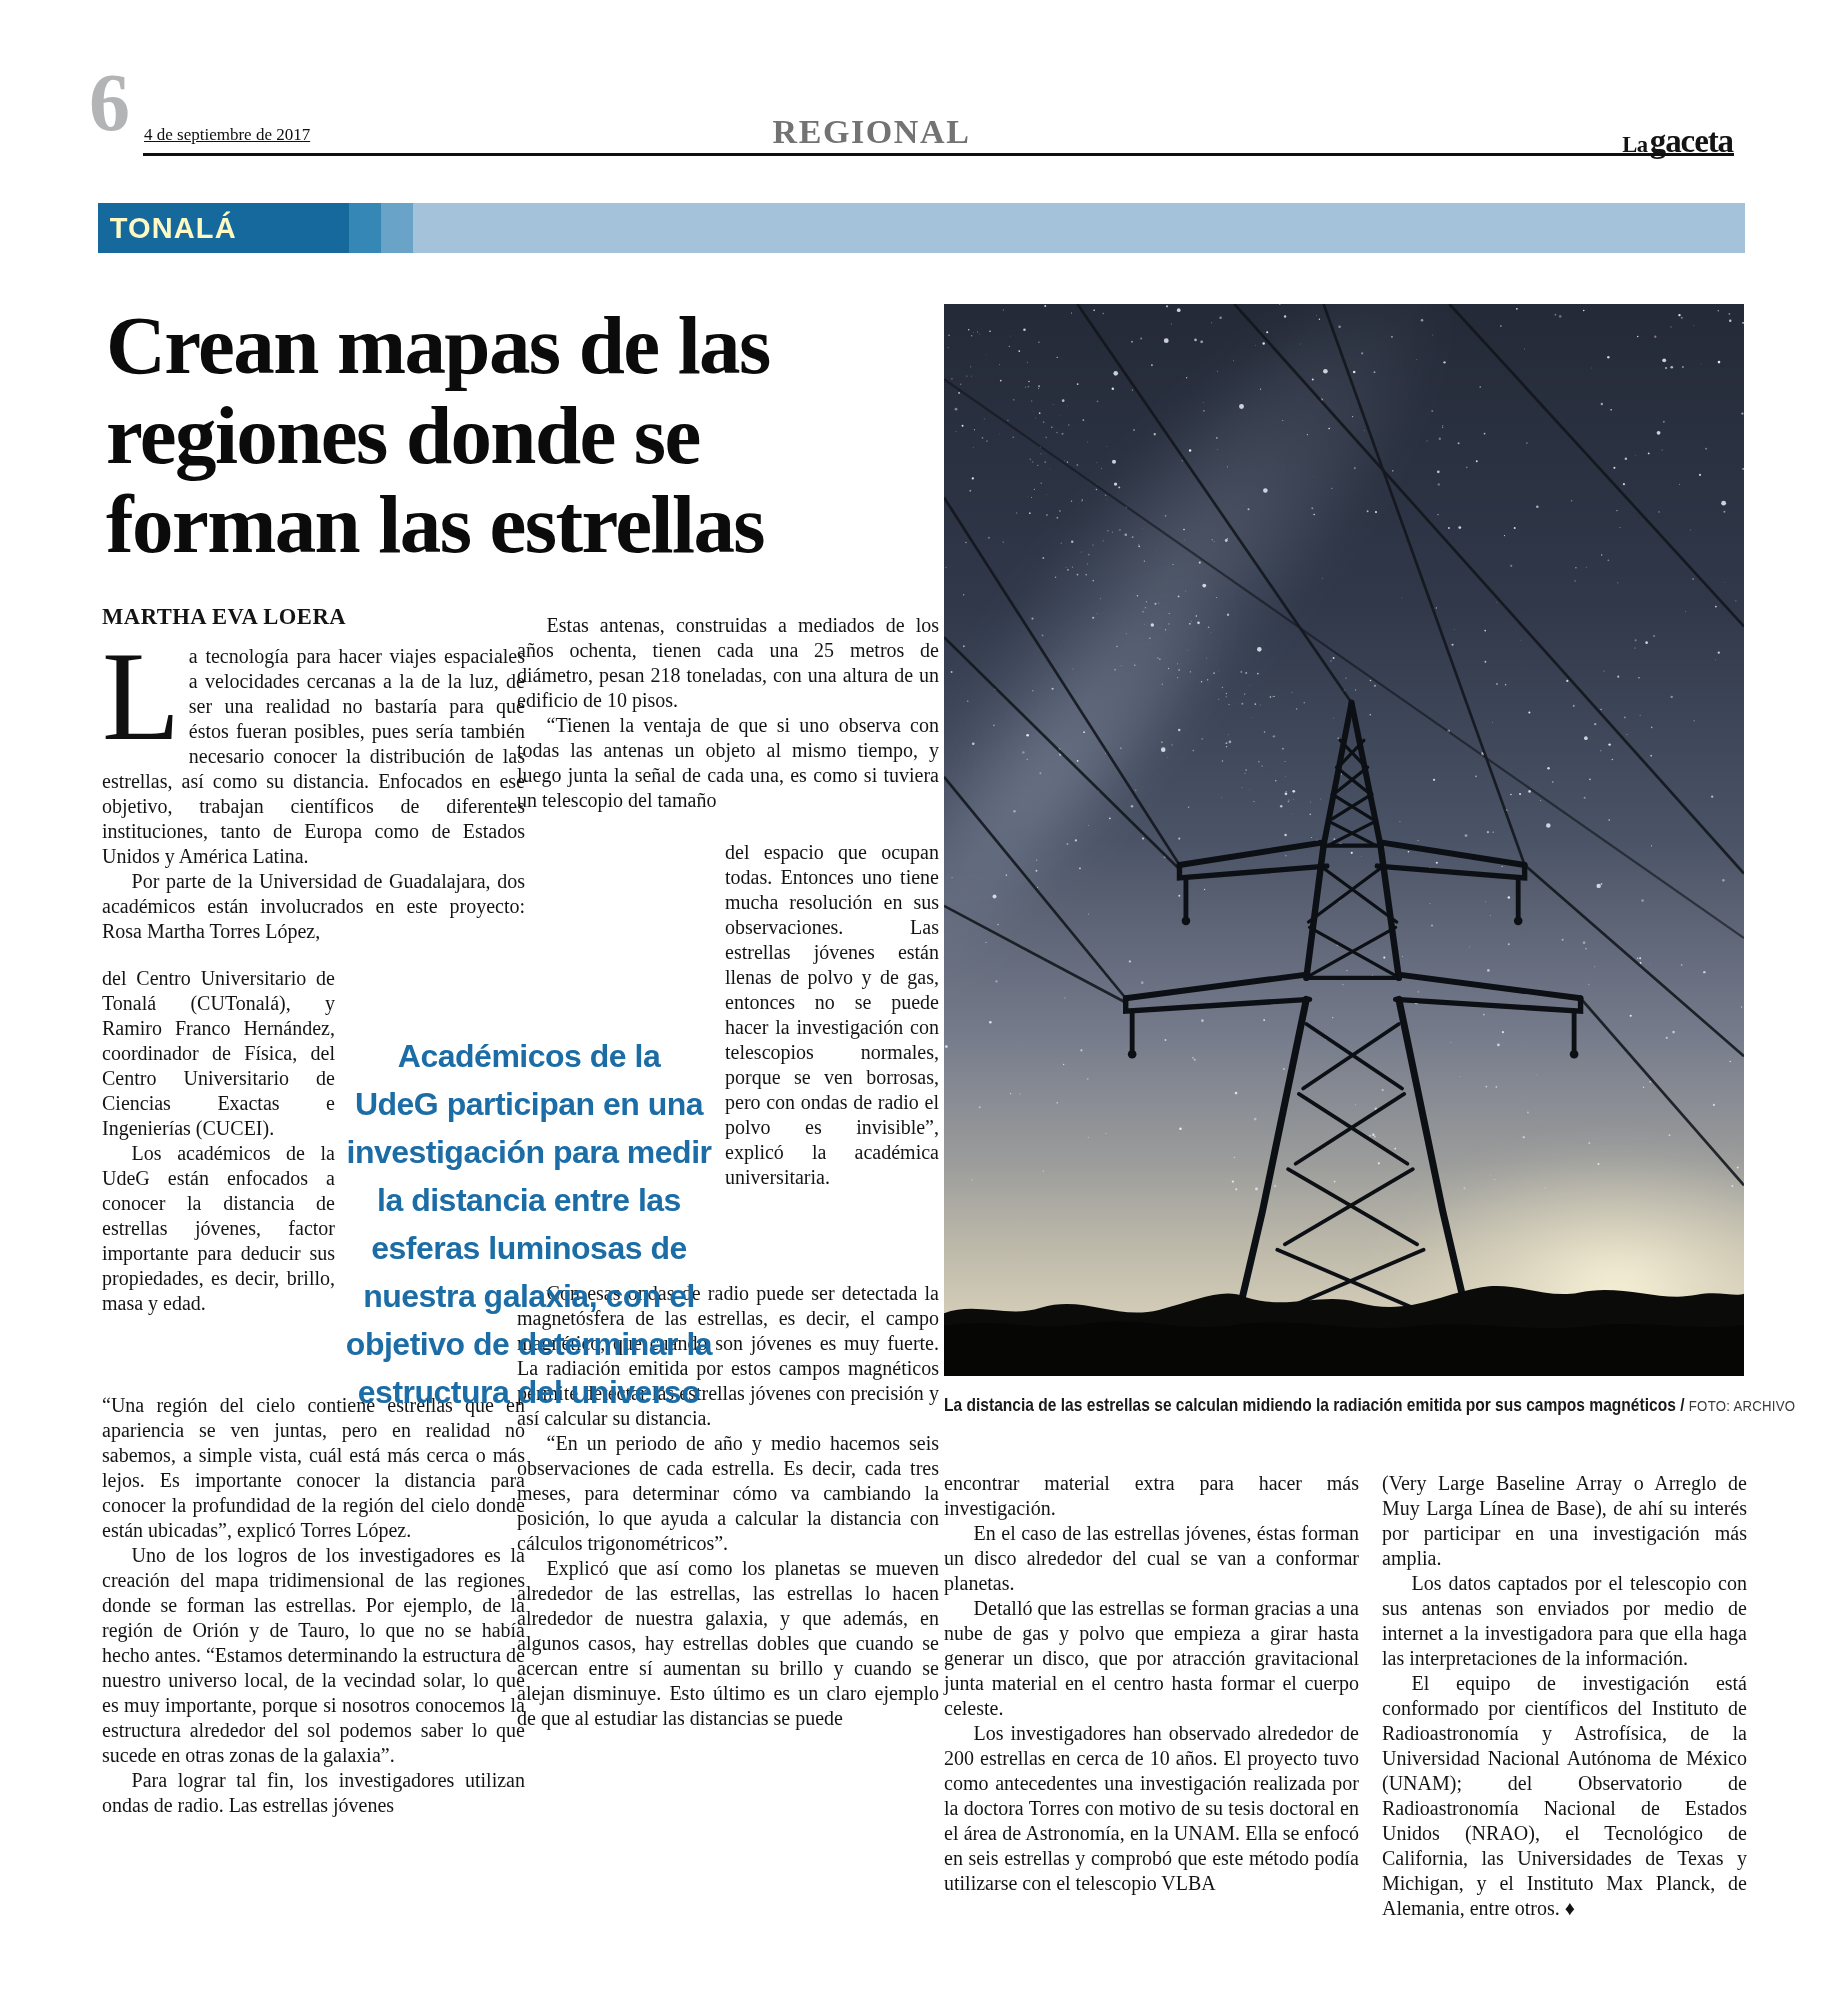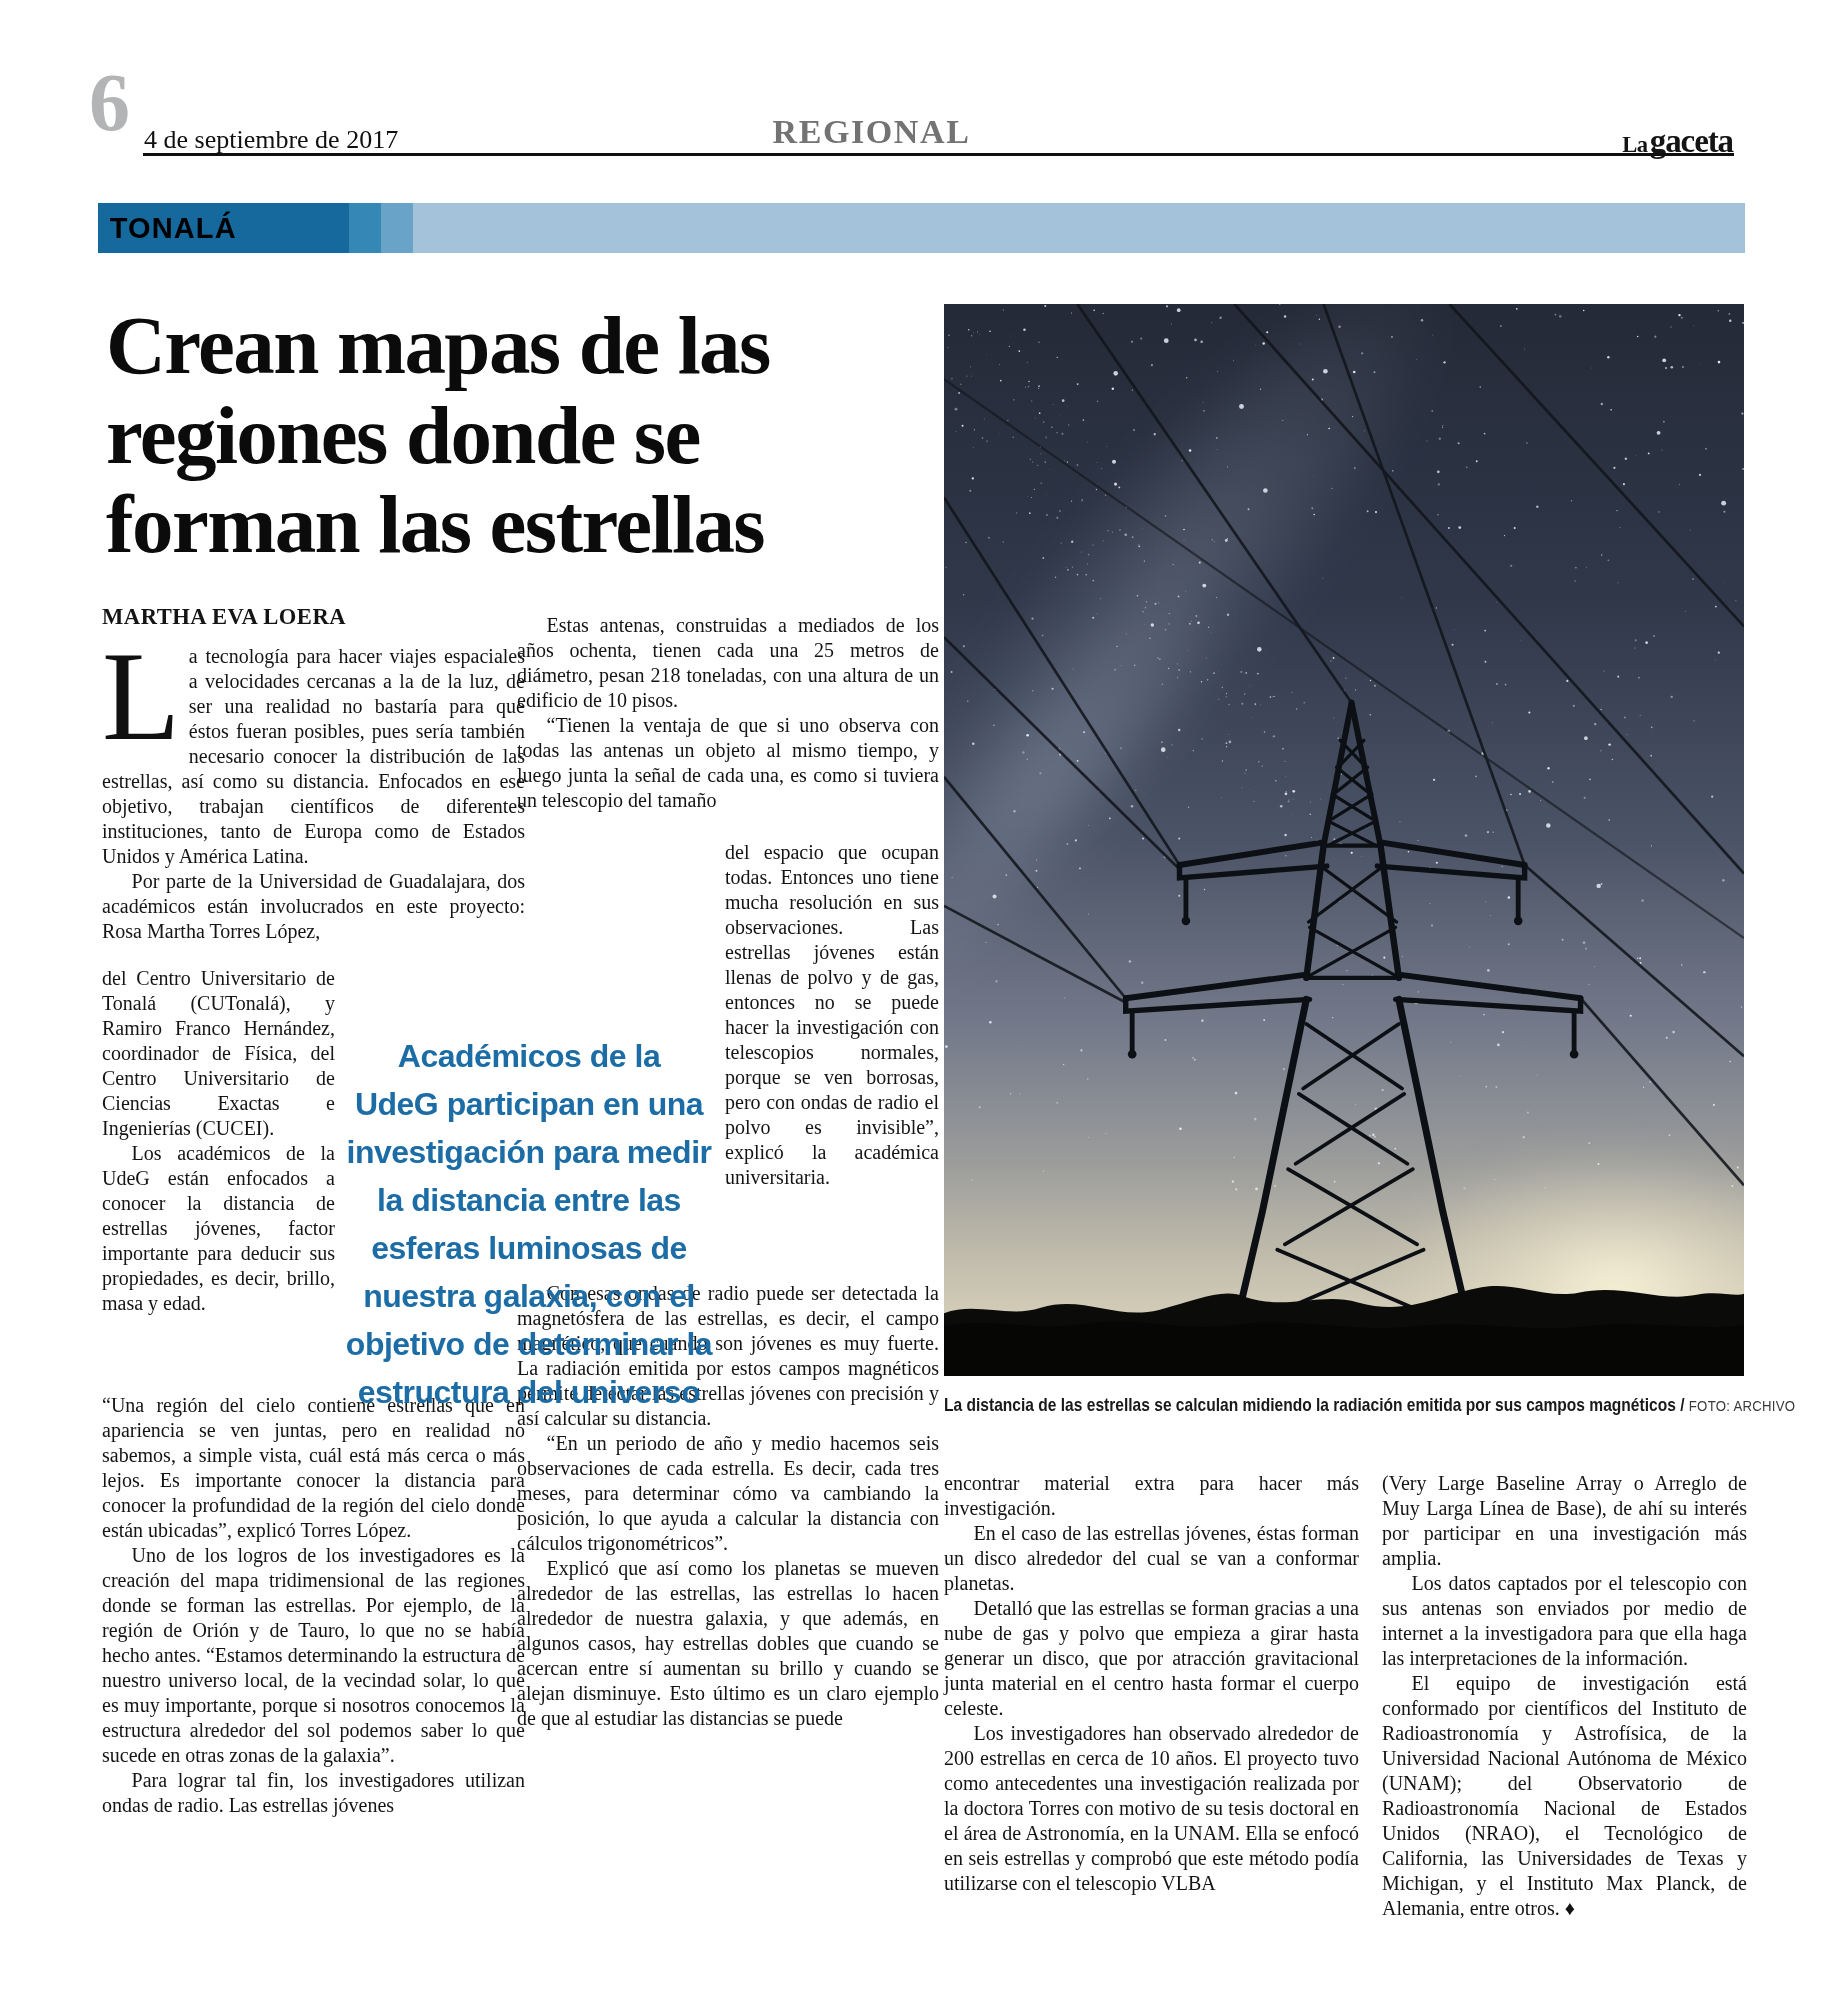--- a/index.html
+++ b/index.html
@@ -2,31 +2,31 @@
 <html style="--pagenum-gray: #b2b4b6; --kicker-dark: #15699c; --kicker-mid1: #3587b6; --kicker-mid2: #6aa3c8; --kicker-band: #a4c2d9; --quote-blue: #1c6ca5;font-size:8.6px"><head>
 <meta charset="utf-8">
 <style>
   html,body{margin:0;padding:0;background:#ffffff;}
   .page{position:relative;width:1834px;height:2015px;background:#ffffff;
         font-family:"Liberation Serif",serif;color:#141414;overflow:hidden;}
 
   
   .pagenum{position:absolute;left:89px;top:62px;font-size:82px;line-height:1;
            font-weight:700;color:var(--pagenum-gray,#b2b4b6);}
-  .issue-date{position:absolute;left:144px;top:125px;font-size:26px;font-weight:400;color:#101010;}
+  .issue-date{position:absolute;left:144px;top:125px;font-size:17px;font-weight:400;color:#101010;text-decoration:underline;}
   .section-title{position:absolute;left:0;right:91px;top:113px;text-align:center;
            font-size:34px;font-weight:700;letter-spacing:1.6px;color:#737373;}
   .brand{position:absolute;right:101px;top:123px;white-space:nowrap;}
   .brand .la{font-size:22.6px;font-weight:700;letter-spacing:-0.5px;}
   .brand .gaceta{font-size:33px;font-weight:700;letter-spacing:-1.1px;}
   .head-rule{position:absolute;left:143px;right:100px;top:153px;height:2.7px;background:#0f0f0f;}
 
   
   .kicker{position:absolute;left:98px;top:203px;width:1647px;height:50px;display:flex;}
-  .k-dark{width:251px;background:var(--kicker-dark,#15699c);color:#000000;
+  .k-dark{width:251px;background:var(--kicker-dark,#15699c);color:#fef9c3;
           font-family:"Liberation Sans",sans-serif;font-weight:700;font-size:29px;
           display:flex;align-items:center;padding-left:11.8px;letter-spacing:1.1px;box-sizing:border-box;}
   .k-m1{width:32px;background:var(--kicker-mid1,#3587b6);}
   .k-m2{width:32px;background:var(--kicker-mid2,#6aa3c8);}
   .k-band{flex:1;background:var(--kicker-band,#a4c2d9);}
 
   
   .headline{position:absolute;left:98px;top:293px;width:838px;font-size:83px;line-height:1.08;
             font-weight:700;letter-spacing:-1.6px;color:#0b0b0b;}
   .byline{position:absolute;left:102px;top:604px;font-size:22.6px;font-weight:700;letter-spacing:0.5px;}

